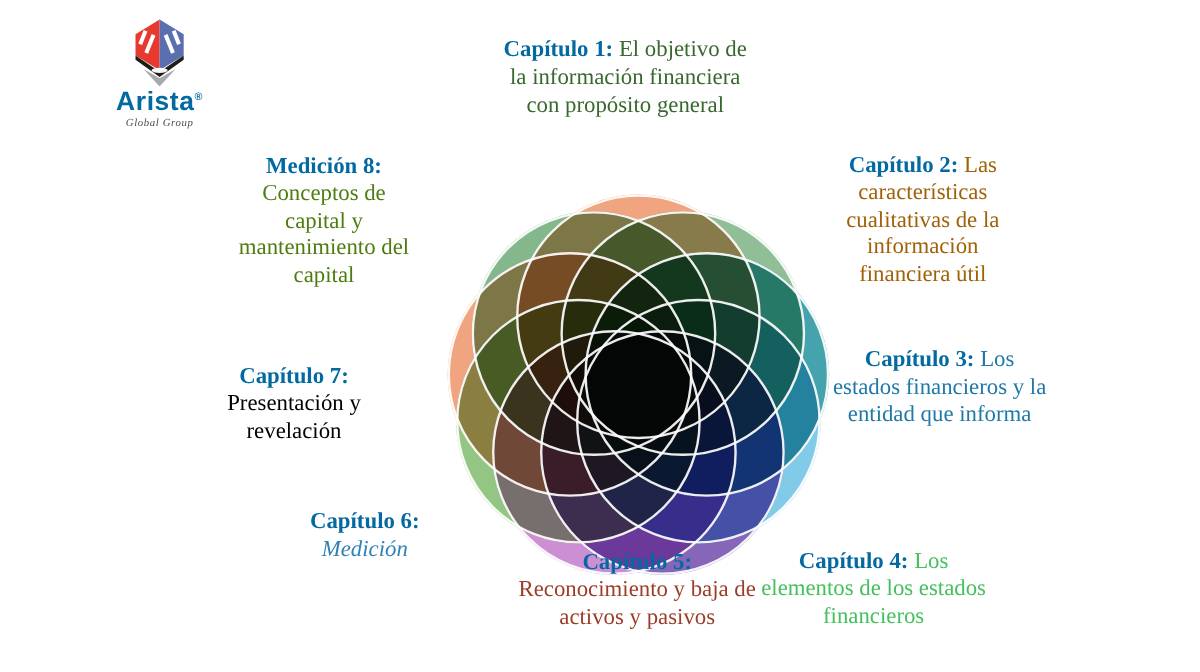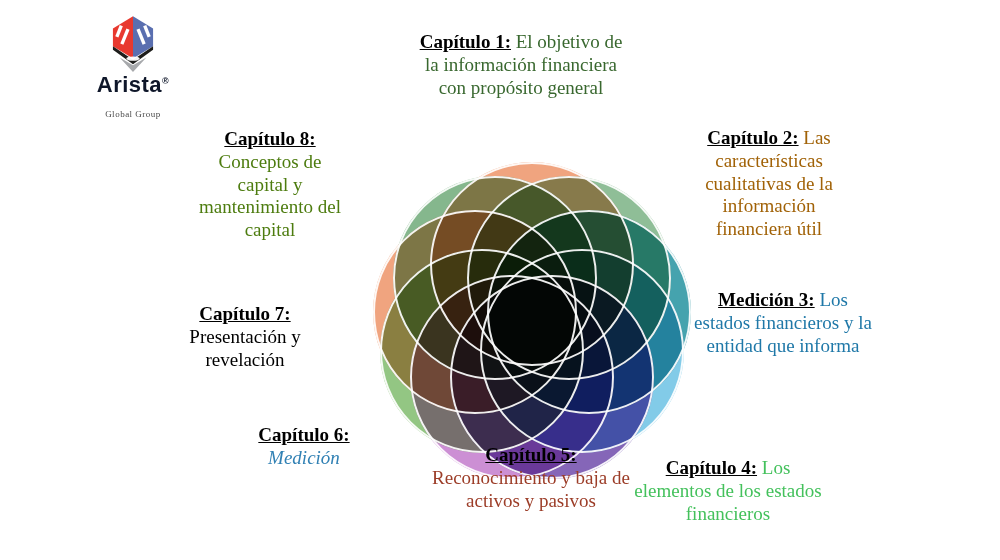--- a/index.html
+++ b/index.html
@@ -3,47 +3,47 @@
 <meta charset="utf-8">
 <style>
   * { margin: 0; padding: 0; box-sizing: border-box; }
   html, body { width: 1000px; height: 560px; background: #ffffff; overflow: hidden; }
   body { position: relative; font-family: "Liberation Serif", "DejaVu Serif", serif; }
 
   
   .logo { position: absolute; left: 88px; top: 14px; width: 90px; text-align: center; }
   .logo svg { display: block; margin: 0 auto; }
   .brand { font-family: "Liberation Sans", "DejaVu Sans", sans-serif; font-weight: bold;
-           font-size: 22px; color: #0f172a; letter-spacing: .5px; line-height: 1; margin-top: 2px; }
+           font-size: 22px; color: #0369a1; letter-spacing: .5px; line-height: 1; margin-top: 2px; }
   .brand sup { font-size: 9px; vertical-align: super; }
-  .tagline { font-size: 9px; color: #4a4a4a; letter-spacing: .5px; margin-top: 13px; }
+  .tagline { font-style: italic; font-size: 9px; color: #4a4a4a; letter-spacing: .5px; margin-top: 1px; }
 
   
   .flower { position: absolute; left: 372px; top: 162px; width: 322px; height: 320px; }
   .petal, .ring { position: absolute; width: 204px; height: 204px; border-radius: 50%; }
   .petal { mix-blend-mode: multiply; }
   .ring  { border: 2px solid rgba(255,255,255,.92); background: transparent; }
   .p0 { left: 58px;  top: 0px; }
   .p1 { left: 95px;  top: 14px; }
   .p2 { left: 115px; top: 48px; }
   .p3 { left: 108px; top: 87px; }
   .p4 { left: 78px;  top: 113px; }
   .p5 { left: 38px;  top: 113px; }
   .p6 { left: 8px;   top: 87px; }
   .p7 { left: 1px;   top: 48px; }
   .p8 { left: 21px;  top: 14px; }
 
   
   .chapter { position: absolute; text-align: center; font-size: 19px; line-height: 1.2; color: #1c1c1c; }
-  .ch-num { font-weight: bold; color: #000000; text-decoration: underline; }
+  .ch-num { font-weight: bold; color: #0369a1; }
   .ch-1 { left: 415px; top: 31px;  width: 212px; }
   .ch-2 { left: 683px; top: 127px; width: 172px; }
   .ch-3 { left: 693px; top: 289px; width: 180px; }
   .ch-4 { left: 622px; top: 457px; width: 188px; margin-left: 12px; }
-  .ch-5 { left: 430px; top: 444px; width: 202px; }
+  .ch-5 { left: 430px; top: 458px; width: 202px; }
   .ch-6 { left: 243px; top: 424px; width: 122px; }
   .ch-7 { left: 170px; top: 303px; width: 150px; }
   .ch-8 { left: 199px; top: 128px; width: 142px; }
 </style>
 </head>
 <body>
 
 <div class="logo">
   <svg width="56" height="58" viewBox="0 0 100 104">
 
@@ -88,35 +88,35 @@
 
 <div class="chapter ch-1">
   <span class="ch-num">Capítulo 1:</span>
   <span class="ch-title" style="color: rgb(57, 104, 47); text-align: center;">El objetivo de la información financiera con propósito general</span>
 </div>
 <div class="chapter ch-2">
   <span class="ch-num">Capítulo 2:</span>
   <span class="ch-title" style="color: #a16207;">Las características cualitativas de la información financiera útil</span>
 </div>
 <div class="chapter ch-3">
-  <span class="ch-num">Medición 3:</span>
+  <span class="ch-num">Capítulo 3:</span>
   <span class="ch-title" style="color: rgb(31, 120, 168);">Los estados financieros y la entidad que informa</span>
 </div>
 <div class="chapter ch-4">
   <span class="ch-num">Capítulo 4:</span>
   <span class="ch-title" style="color: rgb(68, 193, 92);">Los elementos de los estados financieros</span>
 </div>
 <div class="chapter ch-5">
   <span class="ch-num">Capítulo 5:</span>
   <span class="ch-title" style="color: rgb(156, 61, 40);">Reconocimiento y baja de activos y pasivos</span>
 </div>
 <div class="chapter ch-6">
   <span class="ch-num">Capítulo 6:</span>
   <span class="ch-title" style="color: rgb(49, 129, 180); font-style: italic;">Medición</span>
 </div>
 <div class="chapter ch-7">
   <span class="ch-num">Capítulo 7:</span>
   <span class="ch-title" style="color: #000000;">Presentación y revelación</span>
 </div>
 <div class="chapter ch-8">
-  <span class="ch-num">Capítulo 8:</span>
+  <span class="ch-num">Medición 8:</span>
   <span class="ch-title" style="color: #4d7c0f;">Conceptos de capital y mantenimiento del capital</span>
 </div>
 
 </body></html>

